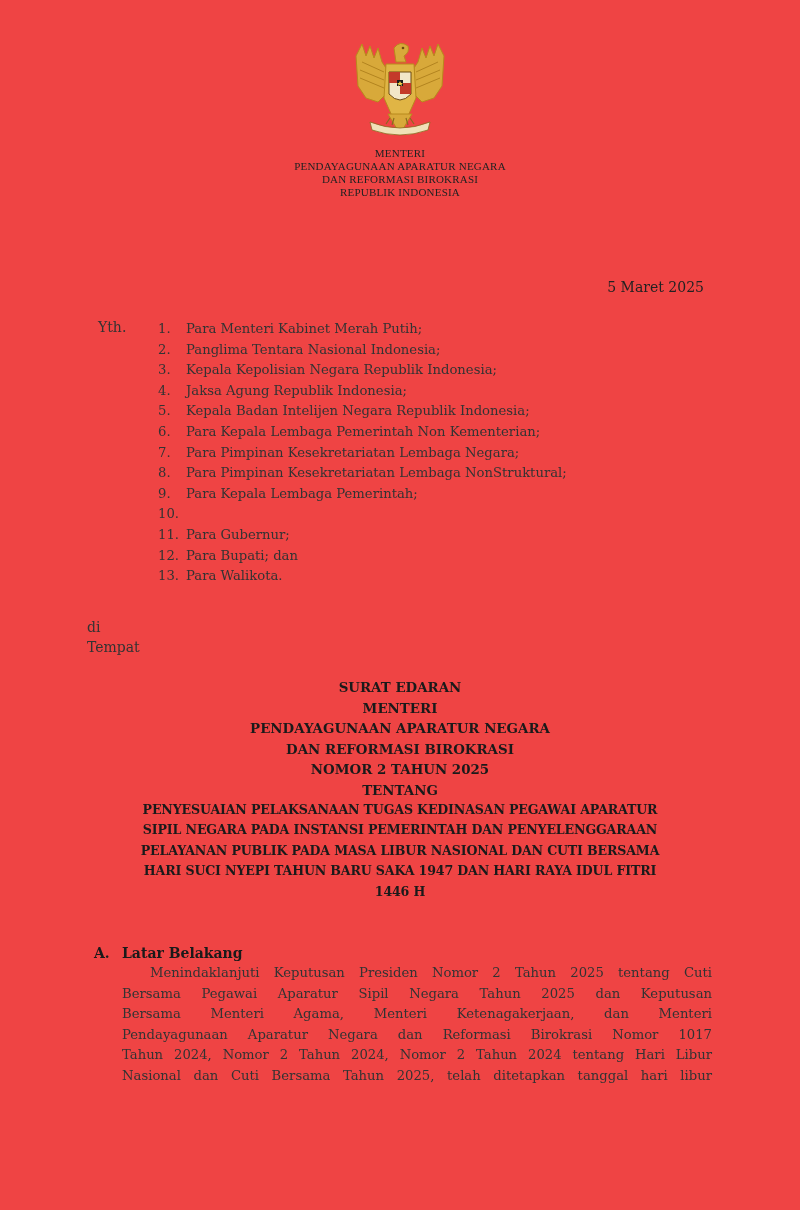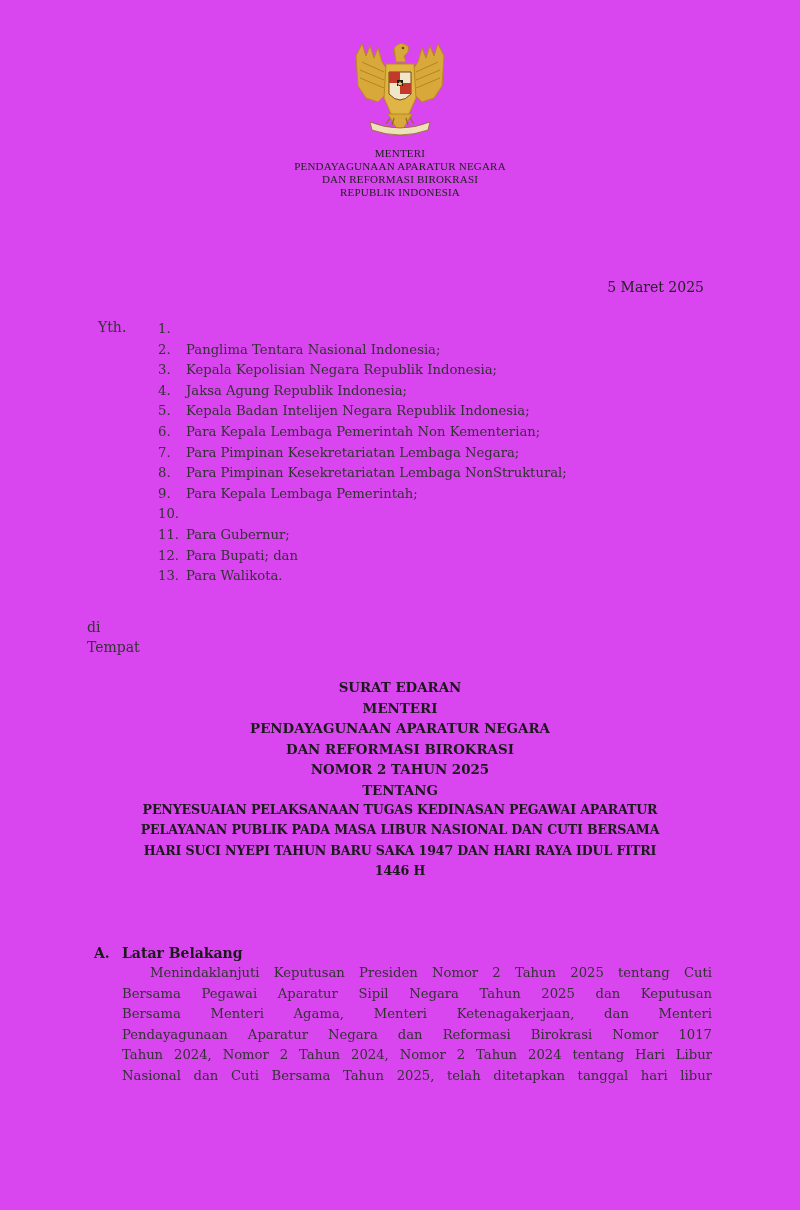--- a/index.html
+++ b/index.html
@@ -1,17 +1,17 @@
 <!DOCTYPE html>
 <html><head>
   <meta charset="utf-8">
   <style>
     html, body { margin: 0; padding: 0; background: #ffffff; }
     body { width: 800px; height: 1210px; position: relative; overflow: hidden; color: #1a1a1a; }
-    .page { position: absolute; left: 0; top: 0; width: 800px; height: 1210px; background: #d946ef; }
+    .page { position: absolute; left: 0; top: 0; width: 800px; height: 1210px; background: #ef4444; }
 
     .emblem { position: absolute; left: 348px; top: 38px; width: 104px; height: 104px; }
 
     .letterhead { position: absolute; left: 200px; top: 147px; width: 400px; text-align: center;
       font-family: "Liberation Serif", serif; font-size: 11px; line-height: 13px; color: #222; letter-spacing: 0.2px; }
 
     .date { position: absolute; right: 96px; top: 279px; font-family: "DejaVu Serif", serif; font-size: 14px; color: #222; }
 
     .yth-label { position: absolute; left: 98px; top: 319px; font-family: "DejaVu Serif", serif; font-size: 14px; color: #333; }
     .recipients { position: absolute; left: 158px; top: 319px; margin: 0; padding: 0; list-style: none;
@@ -75,20 +75,21 @@
     <div>DAN REFORMASI BIROKRASI</div>
     <div>REPUBLIK INDONESIA</div>
   </div>
 
   <div class="date">5 Maret 2025</div>
 
   <div class="yth-label">Yth.</div>
   <ul class="recipients">
     <li>
         <span class="num">1.</span>
+        <span>Para Menteri Kabinet Merah Putih;</span>
       </li>
     <li>
         <span class="num">2.</span>
         <span>Panglima Tentara Nasional Indonesia;</span>
       </li>
     <li>
         <span class="num">3.</span>
         <span>Kepala Kepolisian Negara Republik Indonesia;</span>
       </li>
     <li>
@@ -141,20 +142,21 @@
     <div>SURAT EDARAN</div>
     <div>MENTERI</div>
     <div>PENDAYAGUNAAN APARATUR NEGARA</div>
     <div>DAN REFORMASI BIROKRASI</div>
     <div>NOMOR 2 TAHUN 2025</div>
     <div>TENTANG</div>
   </div>
 
   <div class="subject">
     <div>PENYESUAIAN PELAKSANAAN TUGAS KEDINASAN PEGAWAI APARATUR</div>
+    <div>SIPIL NEGARA PADA INSTANSI PEMERINTAH DAN PENYELENGGARAAN</div>
     <div>PELAYANAN PUBLIK PADA MASA LIBUR NASIONAL DAN CUTI BERSAMA</div>
     <div>HARI SUCI NYEPI TAHUN BARU SAKA 1947 DAN HARI RAYA IDUL FITRI</div>
     <div>1446 H</div>
   </div>
 
   <div class="section-head">
     <span class="letter">A.</span><span>Latar Belakang</span>
   </div>
 
   <div class="para">

